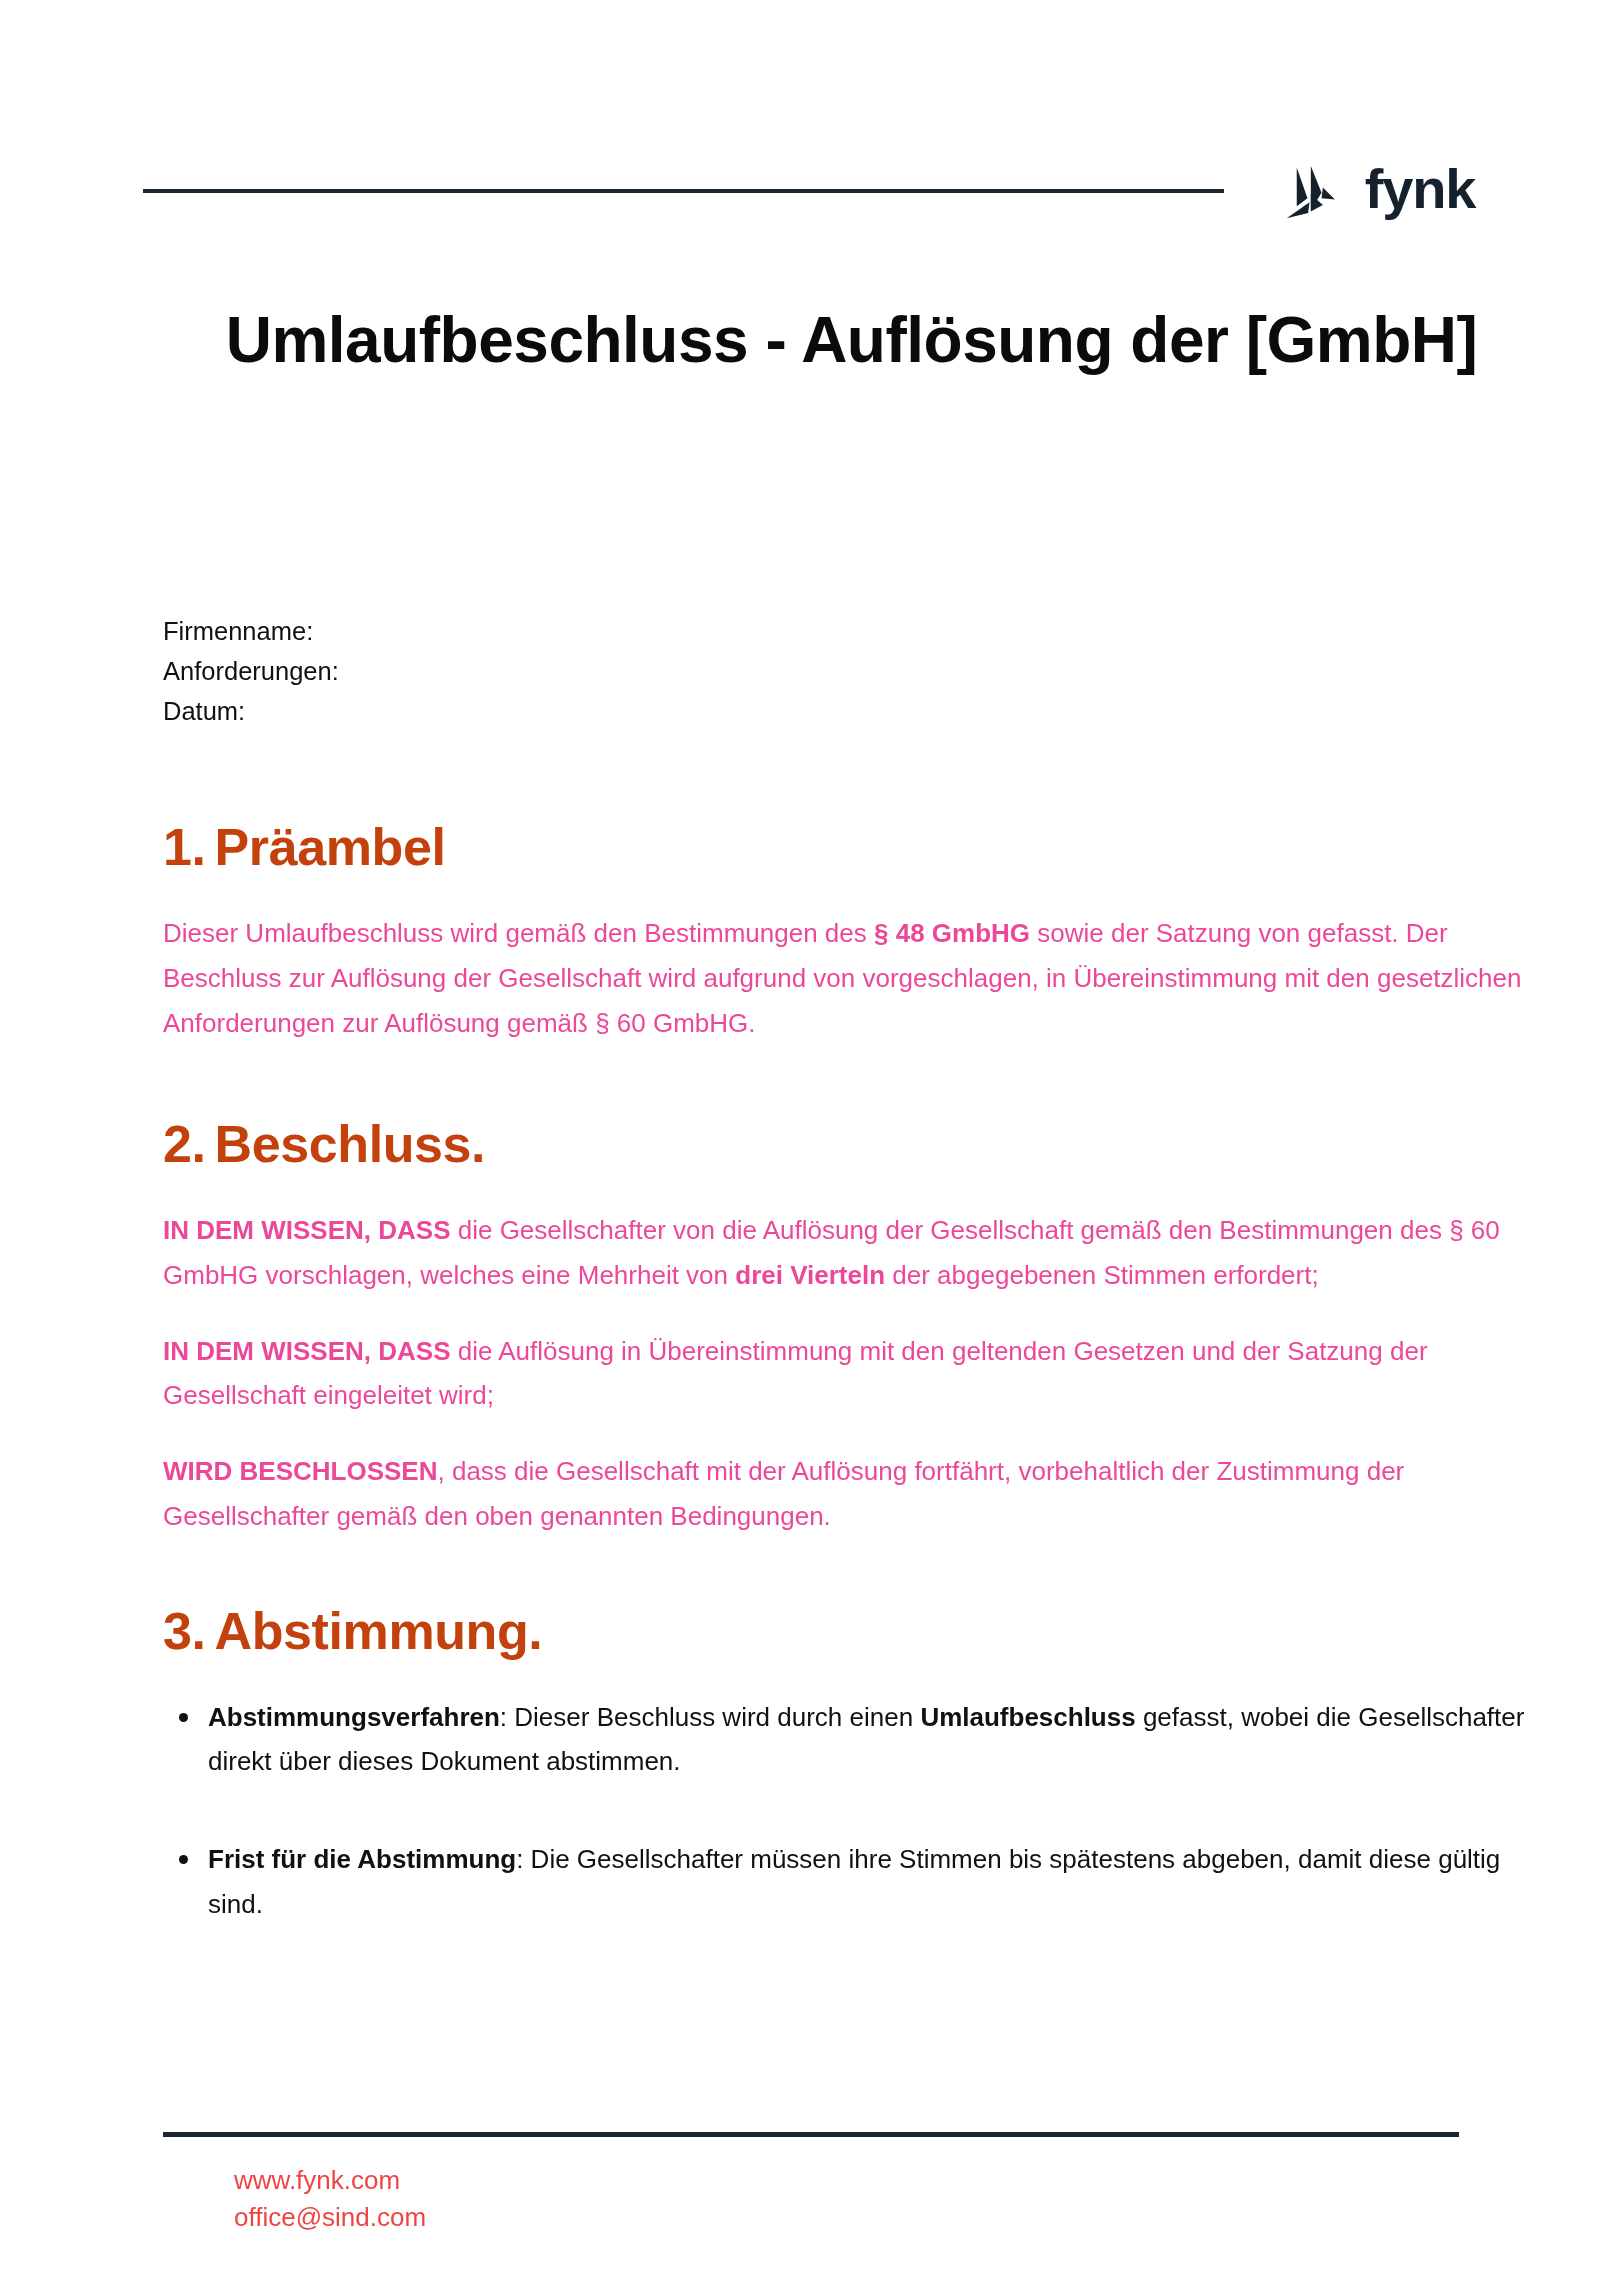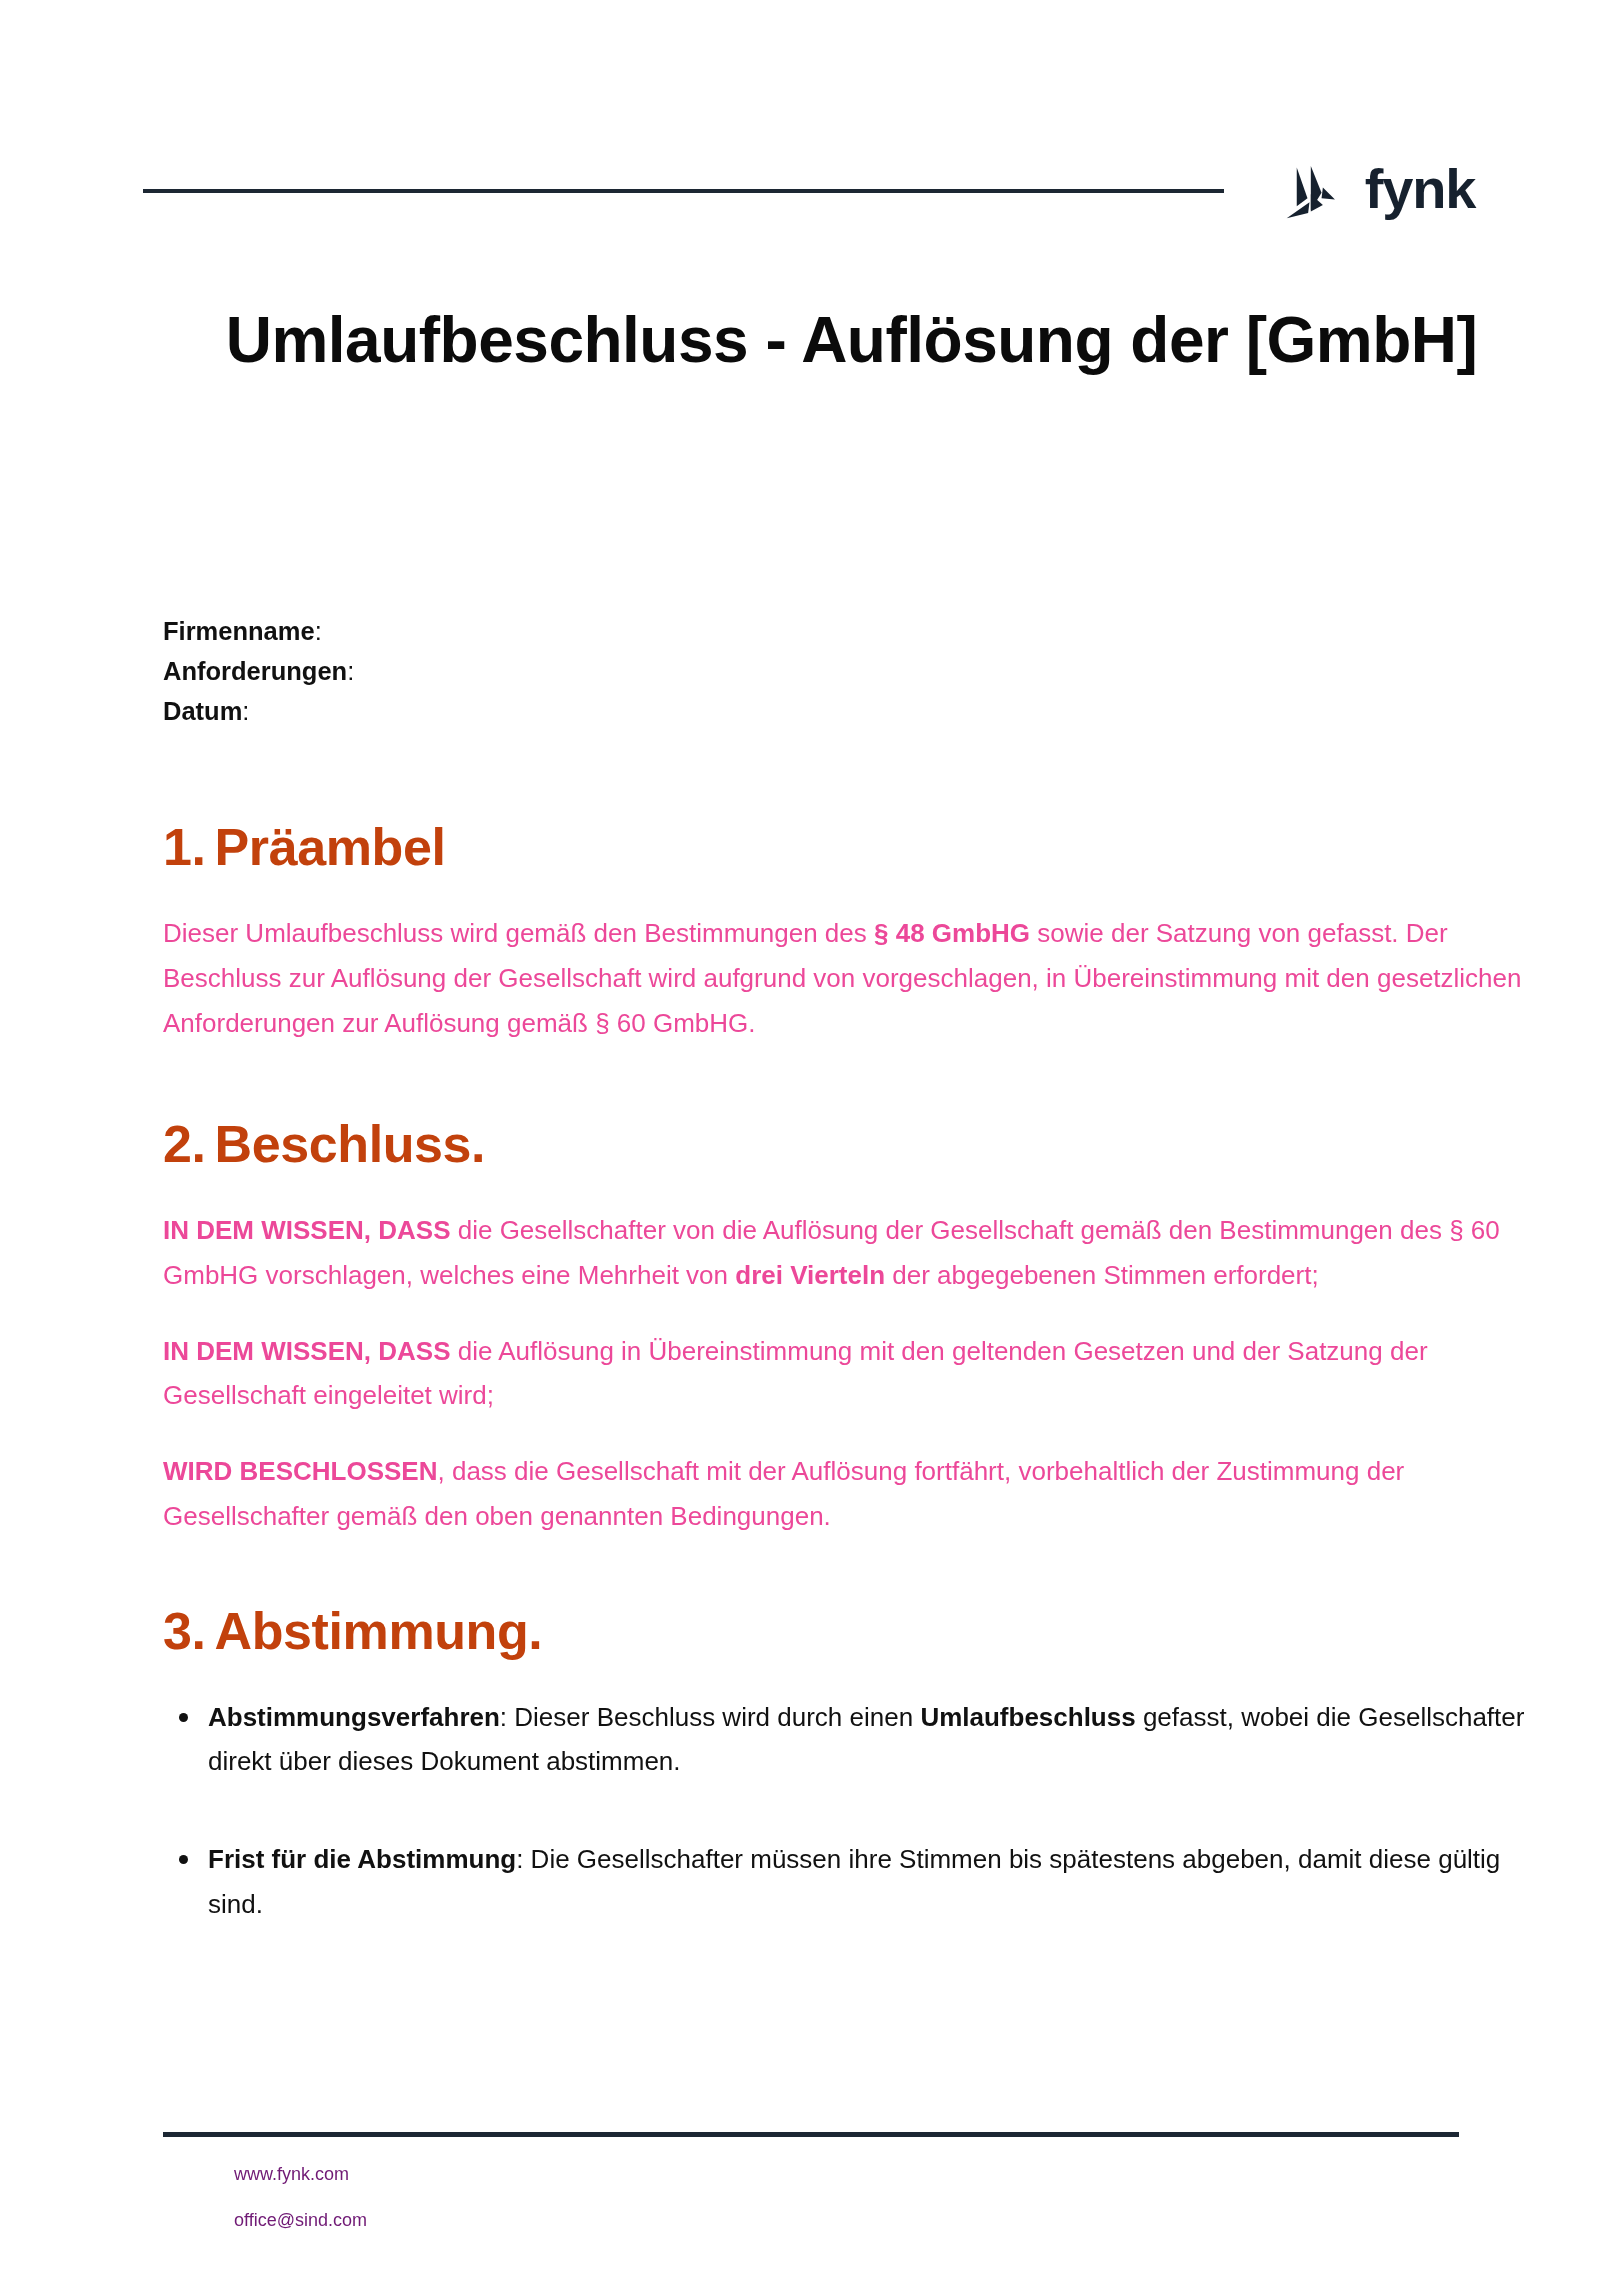--- a/index.html
+++ b/index.html
@@ -92,21 +92,21 @@
     margin: 0 0 84px 0;
   }
 
   .meta-line {
     font-size: 25.5px;
     line-height: 1.57;
     color: #111111;
   }
 
   .meta-line b {
-    font-weight: 700;
+    font-weight: 400;
   }
 
   h2.section-heading {
     font-size: 52px;
     font-weight: 700;
     letter-spacing: -0.4px;
     color: #c2410c;
     margin: 0 0 31px 0;
     line-height: 1.25;
   }
@@ -185,24 +185,23 @@
     background: #1c2733;
     width: 100%;
   }
 
   .footer-contact {
     margin-top: 25.5px;
     padding-left: 71px;
   }
 
   .footer-line {
-    font-size: 18px;
+    font-size: 26px;
     line-height: 1.42;
-    color: #701a75;
-    margin-top: 20px;
+    color: #ef4444;
   }
 </style>
 </head>
 <body>
 
 <div class="page">
 
   <div class="header">
     <div class="header-rule"></div>
     <div class="brand">

